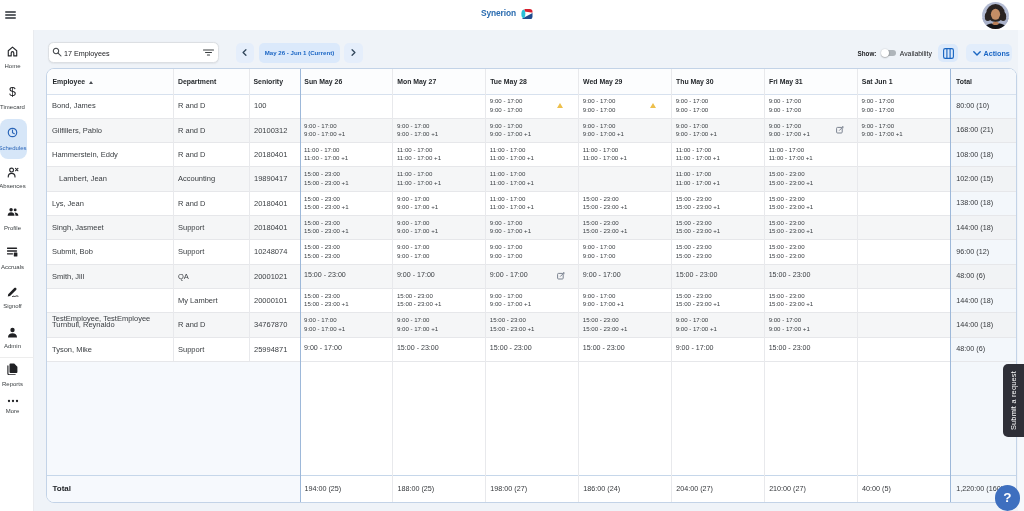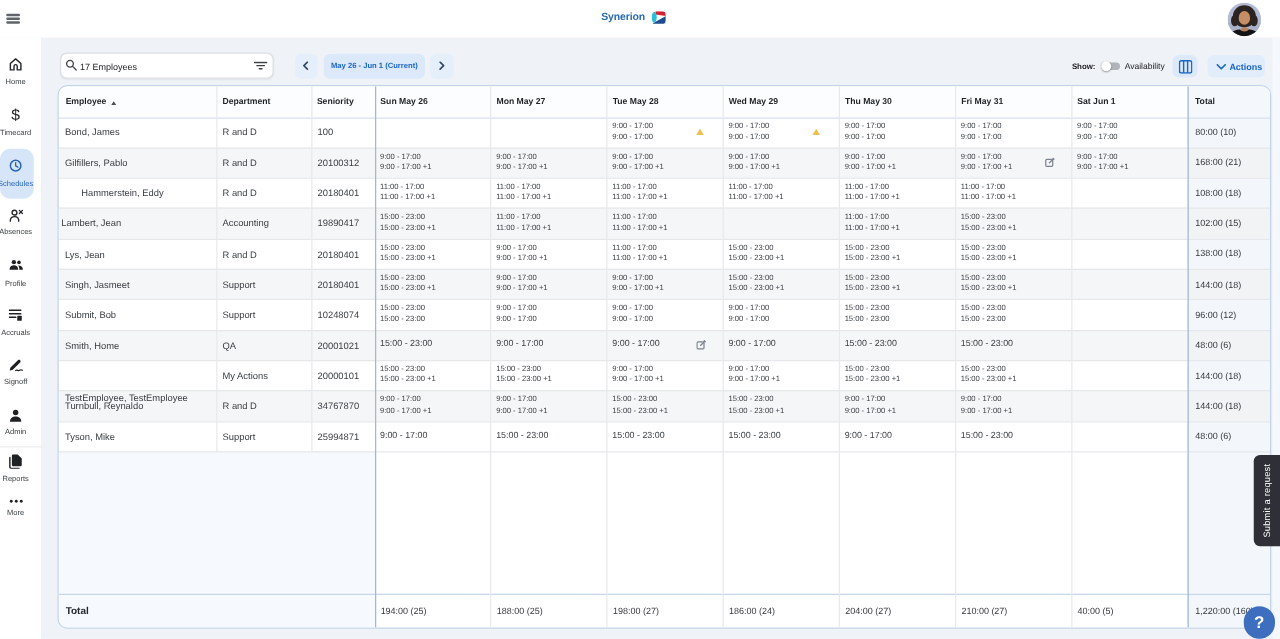--- a/index.html
+++ b/index.html
@@ -245,31 +245,31 @@
 <div class="cell2" style="left:442.86px;top:53.28px">9:00 - 17:00<br>9:00 - 17:00 +1</div>
 <div class="cell2" style="left:535.79px;top:53.28px">9:00 - 17:00<br>9:00 - 17:00 +1</div>
 <div class="cell2" style="left:628.71px;top:53.28px">9:00 - 17:00<br>9:00 - 17:00 +1</div>
 <div class="cell2" style="left:721.64px;top:53.28px">9:00 - 17:00<br>9:00 - 17:00 +1</div>
 <svg class="abs" style="left:789.14px;top:57.62px" width="8" height="8" viewBox="0 0 8 8">
       <rect x="0.6" y="1.4" width="5.6" height="5.6" rx="0.9" stroke="#7b8390" stroke-width="1.0" fill="none"></rect>
       <path d="M3.2,4.6 L7.2,0.6 M6.1,0.3 L7.5,1.7" stroke="#7b8390" stroke-width="1.0" fill="none"></path>
     </svg>
 <div class="cell2" style="left:814.57px;top:53.28px">9:00 - 17:00<br>9:00 - 17:00 +1</div>
 <div class="tt" style="left:909.30px;top:56.98px">168:00 (21)</div>
-<div class="nm" style="left:18px;top:81.50px">Hammerstein, Eddy</div>
+<div class="nm" style="left:5px;top:81.50px">Hammerstein, Eddy</div>
 <div class="nm" style="left:131.00px;top:81.50px">R and D</div>
 <div class="nm" style="left:207.00px;top:81.50px">20180401</div>
 <div class="cell2" style="left:257.00px;top:77.60px">11:00 - 17:00<br>11:00 - 17:00 +1</div>
 <div class="cell2" style="left:349.93px;top:77.60px">11:00 - 17:00<br>11:00 - 17:00 +1</div>
 <div class="cell2" style="left:442.86px;top:77.60px">11:00 - 17:00<br>11:00 - 17:00 +1</div>
 <div class="cell2" style="left:535.79px;top:77.60px">11:00 - 17:00<br>11:00 - 17:00 +1</div>
 <div class="cell2" style="left:628.71px;top:77.60px">11:00 - 17:00<br>11:00 - 17:00 +1</div>
 <div class="cell2" style="left:721.64px;top:77.60px">11:00 - 17:00<br>11:00 - 17:00 +1</div>
 <div class="tt" style="left:909.30px;top:81.30px">108:00 (18)</div>
-<div class="nm" style="left:2px;top:105.82px">Lambert, Jean</div>
+<div class="nm" style="left:12px;top:105.82px">Lambert, Jean</div>
 <div class="nm" style="left:131.00px;top:105.82px">Accounting</div>
 <div class="nm" style="left:207.00px;top:105.82px">19890417</div>
 <div class="cell2" style="left:257.00px;top:101.92px">15:00 - 23:00<br>15:00 - 23:00 +1</div>
 <div class="cell2" style="left:349.93px;top:101.92px">11:00 - 17:00<br>11:00 - 17:00 +1</div>
 <div class="cell2" style="left:442.86px;top:101.92px">11:00 - 17:00<br>11:00 - 17:00 +1</div>
 <div class="cell2" style="left:628.71px;top:101.92px">11:00 - 17:00<br>11:00 - 17:00 +1</div>
 <div class="cell2" style="left:721.64px;top:101.92px">15:00 - 23:00<br>15:00 - 23:00 +1</div>
 <div class="tt" style="left:909.30px;top:105.62px">102:00 (15)</div>
 <div class="nm" style="left:5px;top:130.14px">Lys, Jean</div>
 <div class="nm" style="left:131.00px;top:130.14px">R and D</div>
@@ -294,36 +294,36 @@
 <div class="nm" style="left:5px;top:178.78px">Submit, Bob</div>
 <div class="nm" style="left:131.00px;top:178.78px">Support</div>
 <div class="nm" style="left:207.00px;top:178.78px">10248074</div>
 <div class="cell2" style="left:257.00px;top:174.88px">15:00 - 23:00<br>15:00 - 23:00</div>
 <div class="cell2" style="left:349.93px;top:174.88px">9:00 - 17:00<br>9:00 - 17:00</div>
 <div class="cell2" style="left:442.86px;top:174.88px">9:00 - 17:00<br>9:00 - 17:00</div>
 <div class="cell2" style="left:535.79px;top:174.88px">9:00 - 17:00<br>9:00 - 17:00</div>
 <div class="cell2" style="left:628.71px;top:174.88px">15:00 - 23:00<br>15:00 - 23:00</div>
 <div class="cell2" style="left:721.64px;top:174.88px">15:00 - 23:00<br>15:00 - 23:00</div>
 <div class="tt" style="left:909.30px;top:178.58px">96:00 (12)</div>
-<div class="nm" style="left:5px;top:203.10px">Smith, Home</div>
+<div class="nm" style="left:5px;top:203.10px">Smith, Jill</div>
 <div class="nm" style="left:131.00px;top:203.10px">QA</div>
 <div class="nm" style="left:207.00px;top:203.10px">20001021</div>
 <div class="cell1" style="left:257.00px;top:202.65px">15:00 - 23:00</div>
 <div class="cell1" style="left:349.93px;top:202.65px">9:00 - 17:00</div>
 <div class="cell1" style="left:442.86px;top:202.65px">9:00 - 17:00</div>
 <svg class="abs" style="left:510.36px;top:203.54px" width="8" height="8" viewBox="0 0 8 8">
       <rect x="0.6" y="1.4" width="5.6" height="5.6" rx="0.9" stroke="#7b8390" stroke-width="1.0" fill="none"></rect>
       <path d="M3.2,4.6 L7.2,0.6 M6.1,0.3 L7.5,1.7" stroke="#7b8390" stroke-width="1.0" fill="none"></path>
     </svg>
 <div class="cell1" style="left:535.79px;top:202.65px">9:00 - 17:00</div>
 <div class="cell1" style="left:628.71px;top:202.65px">15:00 - 23:00</div>
 <div class="cell1" style="left:721.64px;top:202.65px">15:00 - 23:00</div>
 <div class="tt" style="left:909.30px;top:202.90px">48:00 (6)</div>
 <div class="nm" style="left:5px;top:245px">TestEmployee, TestEmployee</div>
-<div class="nm" style="left:131.00px;top:227.42px">My Actions</div>
+<div class="nm" style="left:131.00px;top:227.42px">My Lambert</div>
 <div class="nm" style="left:207.00px;top:227.42px">20000101</div>
 <div class="cell2" style="left:257.00px;top:223.52px">15:00 - 23:00<br>15:00 - 23:00 +1</div>
 <div class="cell2" style="left:349.93px;top:223.52px">15:00 - 23:00<br>15:00 - 23:00 +1</div>
 <div class="cell2" style="left:442.86px;top:223.52px">9:00 - 17:00<br>9:00 - 17:00 +1</div>
 <div class="cell2" style="left:535.79px;top:223.52px">9:00 - 17:00<br>9:00 - 17:00 +1</div>
 <div class="cell2" style="left:628.71px;top:223.52px">15:00 - 23:00<br>15:00 - 23:00 +1</div>
 <div class="cell2" style="left:721.64px;top:223.52px">15:00 - 23:00<br>15:00 - 23:00 +1</div>
 <div class="tt" style="left:909.30px;top:227.22px">144:00 (18)</div>
 <div class="nm" style="left:5px;top:251.74px">Turnbull, Reynaldo</div>
 <div class="nm" style="left:131.00px;top:251.74px">R and D</div>

